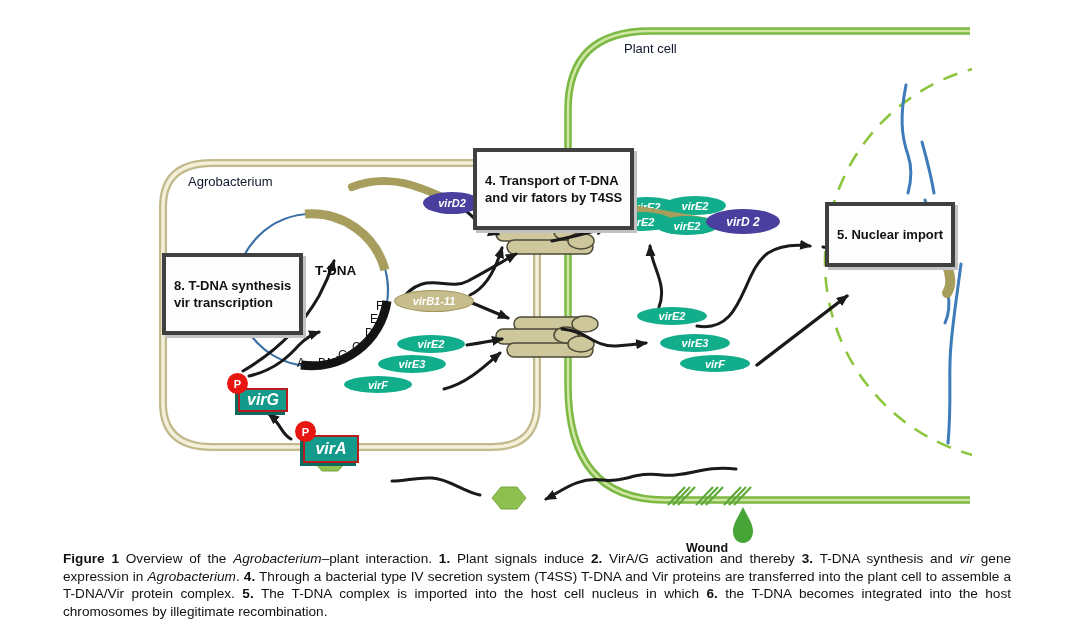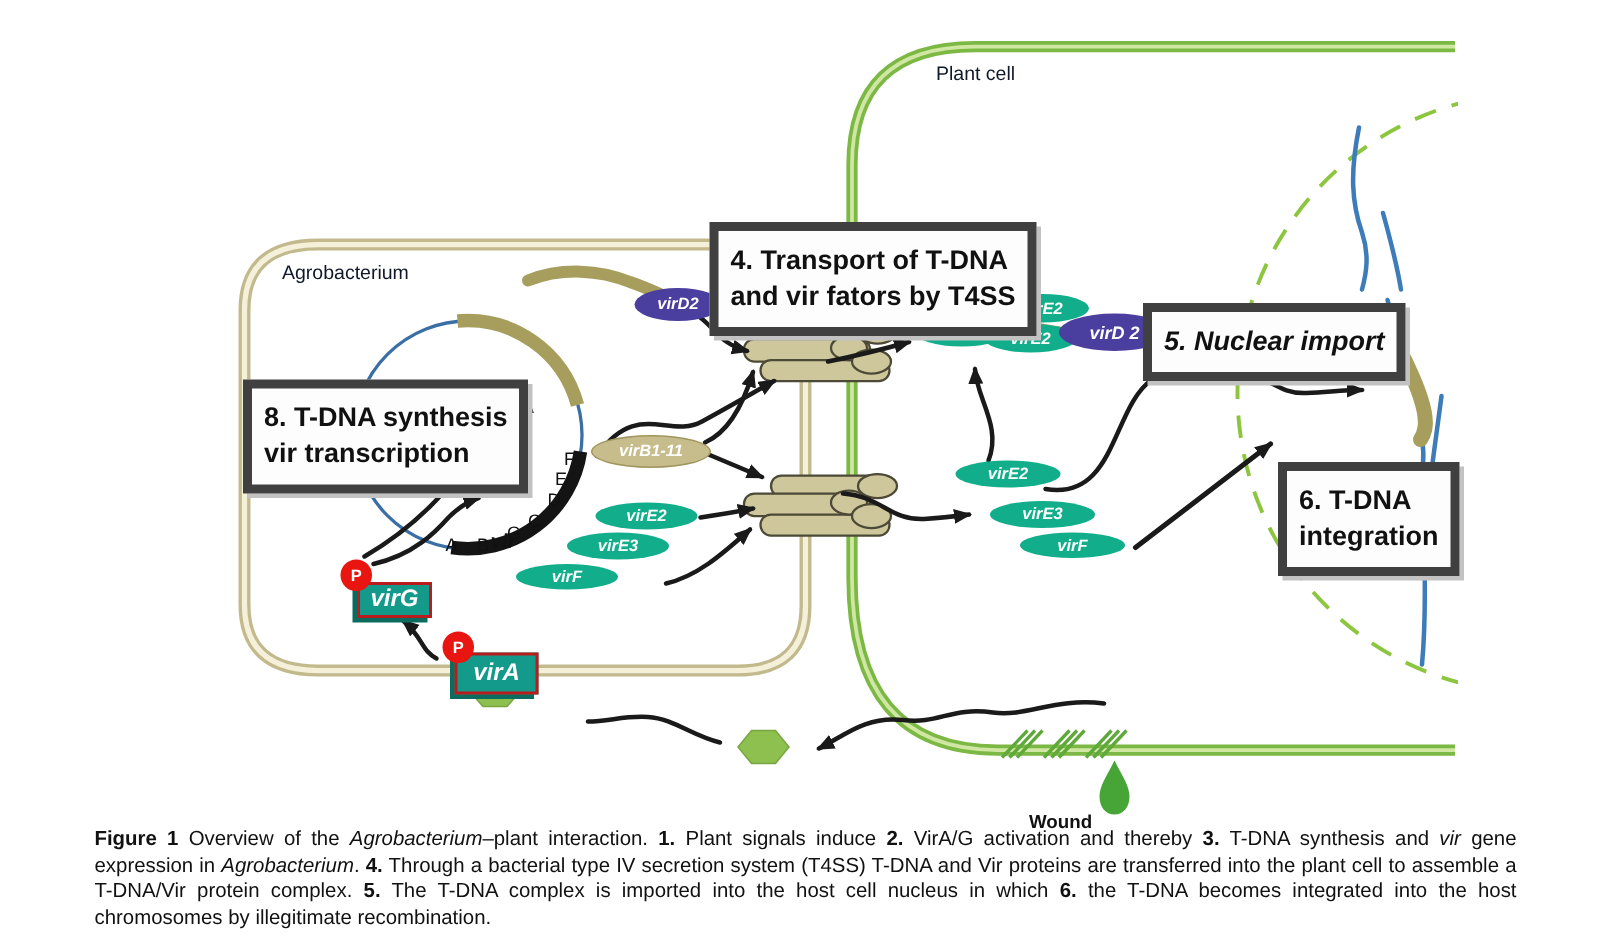--- a/index.html
+++ b/index.html
@@ -16,23 +16,23 @@
   .prot { position:absolute; display:flex; align-items:center; justify-content:center;
           border-radius:50%; color:#fff; font-weight:bold; font-style:italic;
           font-size:11px; white-space:nowrap; }
   .teal   { background:#12ae8c; }
   .purple { background:#4a3f9f; }
   .khaki-e{ background:#c6bc8c; border:1px solid #a0965e; }
 
   .strand { position:absolute; background:#a79e5e; height:7px; border-radius:3px;
             transform-origin:left center; }
 
-  .step { position:absolute; background:#fdfdfd; border:6px solid #404040;
-          box-shadow:3px 3px 0 #c2c2c2; font-weight:bold; font-size:18px;
-          color:#111; padding:8px 8px; line-height:1.32; white-space:nowrap; }
+  .step { position:absolute; background:#fdfdfd; border:4px solid #404040;
+          box-shadow:3px 3px 0 #c2c2c2; font-weight:bold; font-size:13px;
+          color:#111; padding:20px 8px; line-height:1.32; white-space:nowrap; }
 
   .gene-box { position:absolute; background:#149a8a; border:2px solid #b91c1c;
               box-shadow:-3px 3px 0 #0b6b5f; color:#fff; font-weight:bold;
               font-size:16px; display:flex; align-items:center; justify-content:center;
               font-style:italic; }
 
   .pcirc { position:absolute; width:21px; height:21px; border-radius:50%;
            background:#e81511; color:#fff; font-weight:bold; font-size:11px;
            display:flex; align-items:center; justify-content:center; }
 
@@ -175,21 +175,17 @@
   <div class="pcirc" style="left:295px; top:421px;">P</div>
 
   <div class="step" style="left:162px; top:253px;">
     <div>8. T-DNA synthesis</div>
     <div>vir transcription</div>
   </div>
   <div class="step" style="left:473px; top:148px;">
     <div>4. Transport of T-DNA</div>
     <div>and vir fators by T4SS</div>
   </div>
-  <div class="step" style="left:762px; top:202px;font-style:italic;">5. Nuclear import</div>
-  <div class="step" style="left:852px; top:308px;">
-    <div>6. T-DNA</div>
-    <div>integration</div>
-  </div>
+  <div class="step" style="left:825px; top:202px;">5. Nuclear import</div>
 
   <p class="caption"><b>Figure 1</b><span>  Overview of the </span><i>Agrobacterium</i><span>–plant interaction. </span><b>1.</b><span> Plant signals induce </span><b>2.</b><span> VirA/G activation and thereby </span><b>3.</b><span> T-DNA synthesis and </span><i>vir</i><span> gene expression in </span><i>Agrobacterium</i><span>. </span><b>4.</b><span> Through a bacterial type IV secretion system (T4SS) T-DNA and Vir proteins are transferred into the plant cell to assemble a T-DNA/Vir protein complex. </span><b>5.</b><span> The T-DNA complex is imported into the host cell nucleus in which </span><b>6.</b><span> the T-DNA becomes integrated into the host chromosomes by illegitimate recombination.</span></p>
 
 </div>
 
 </body></html>

